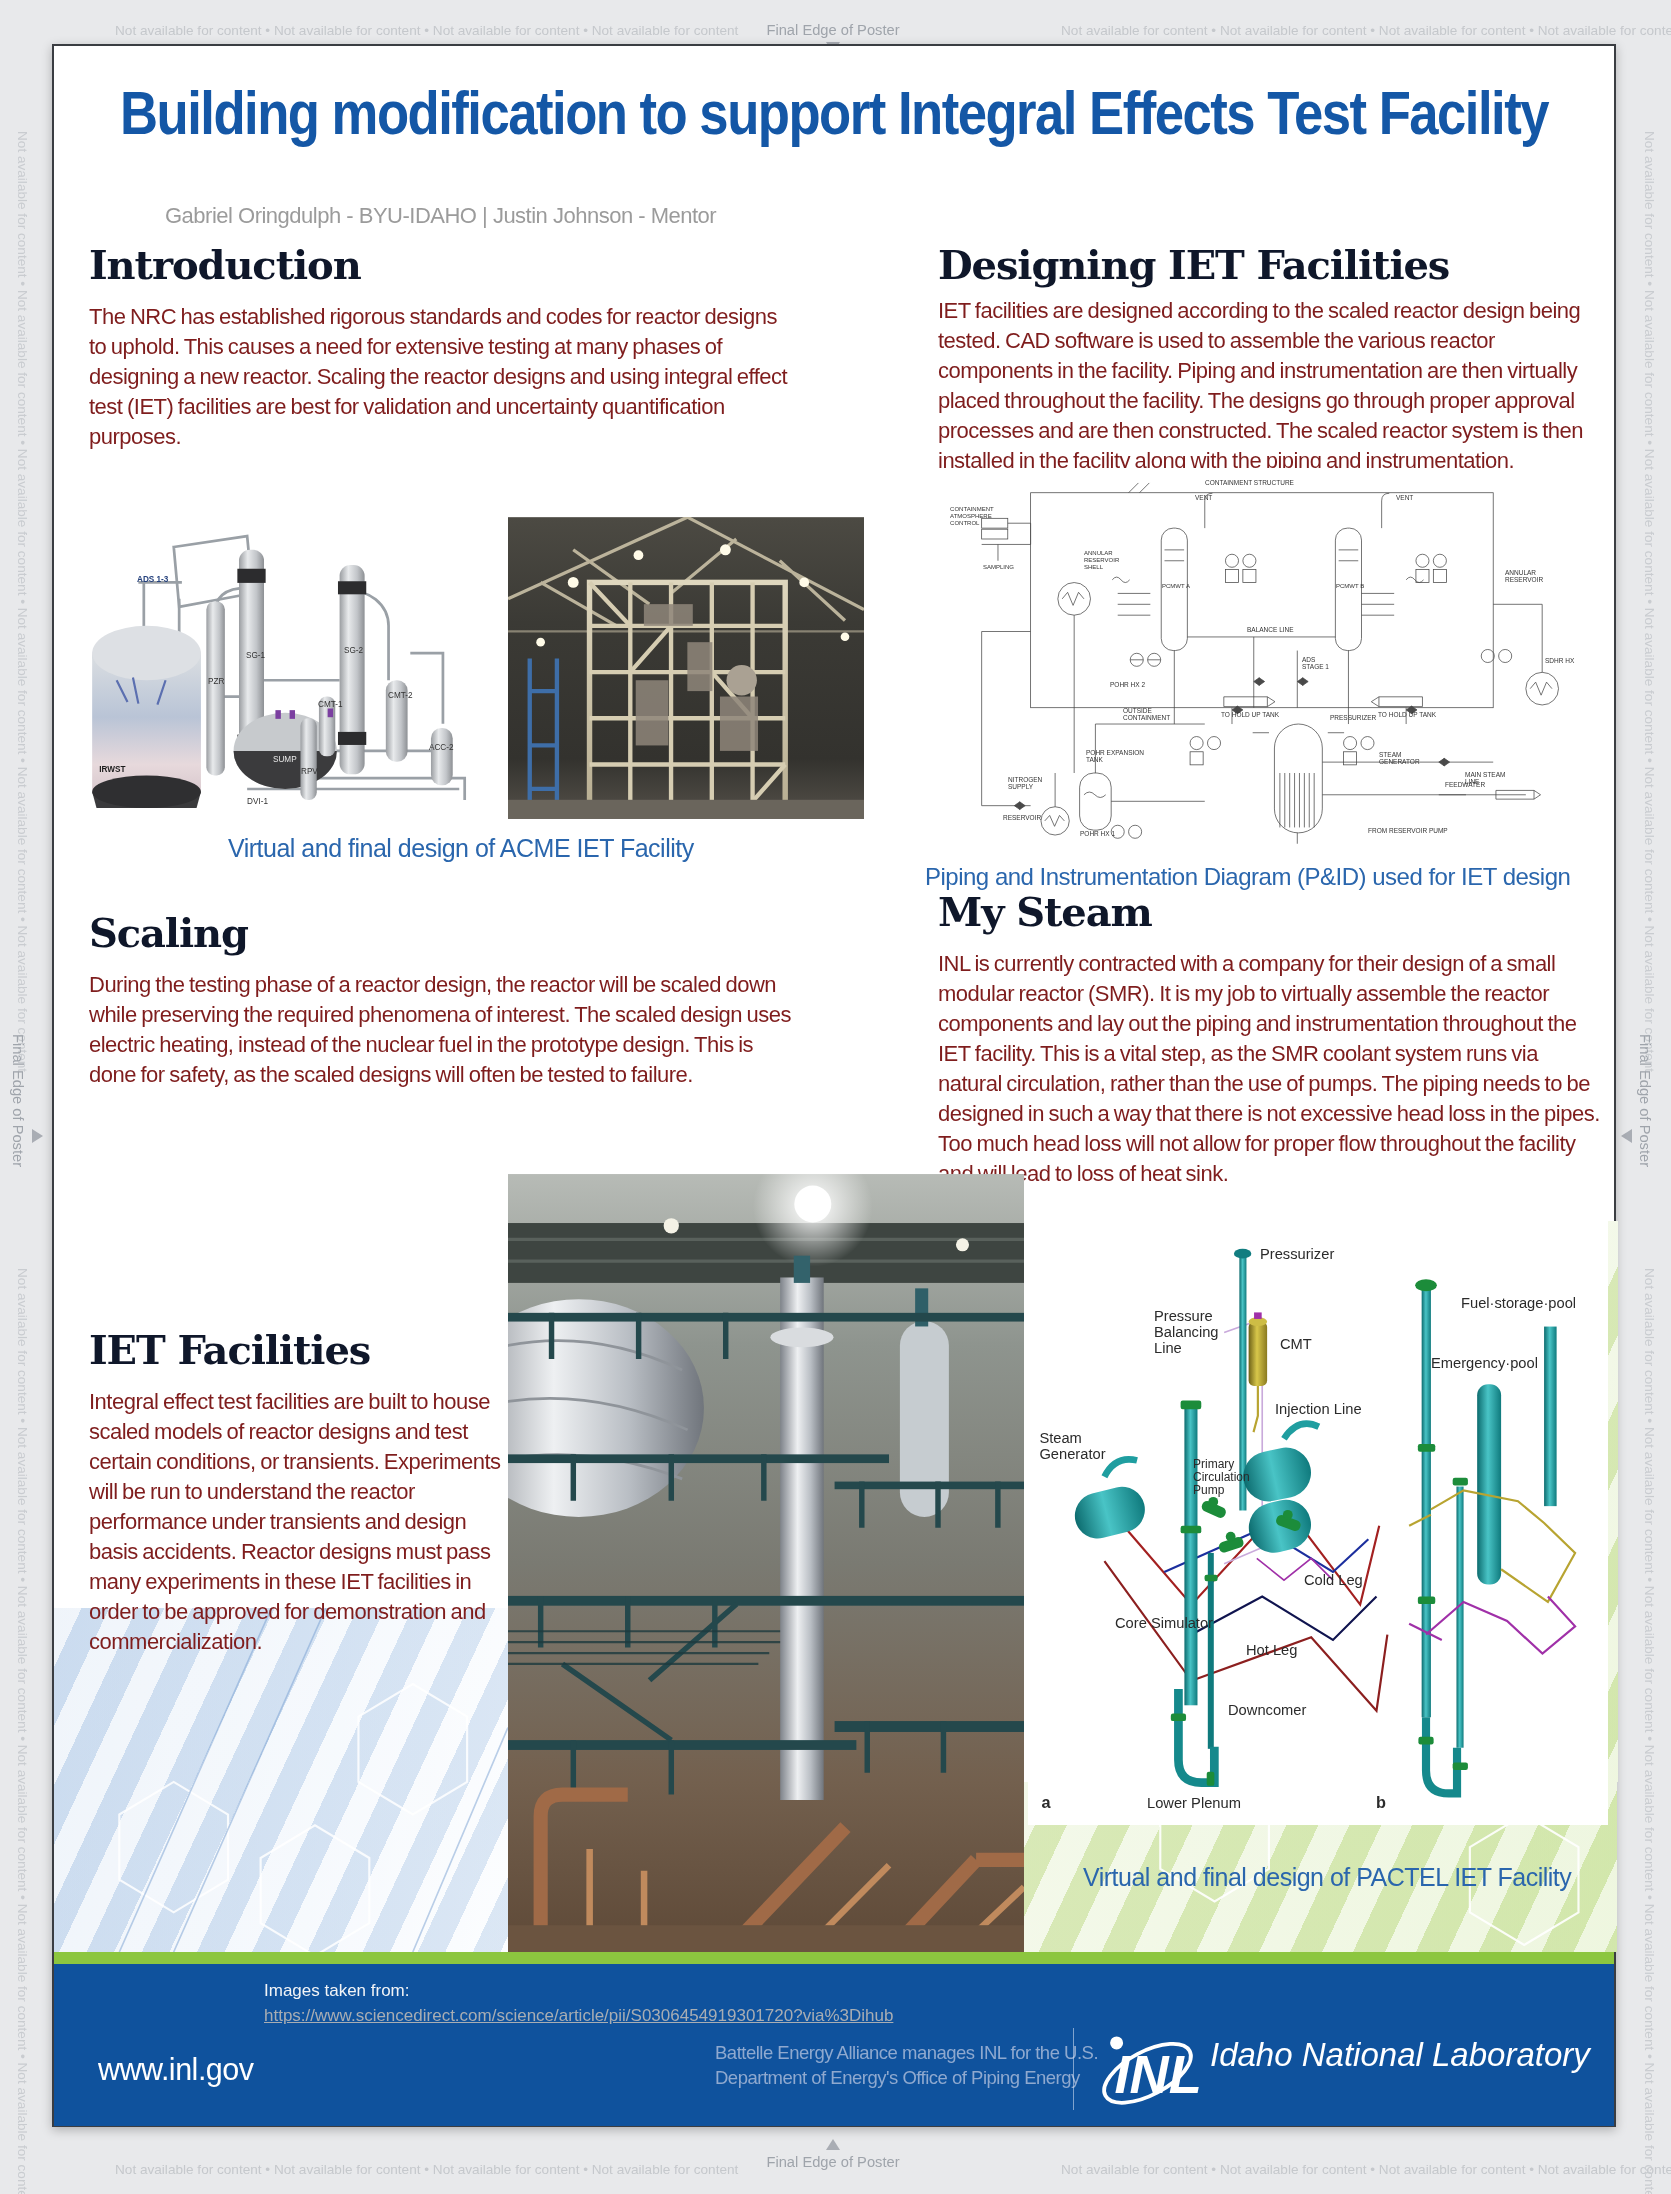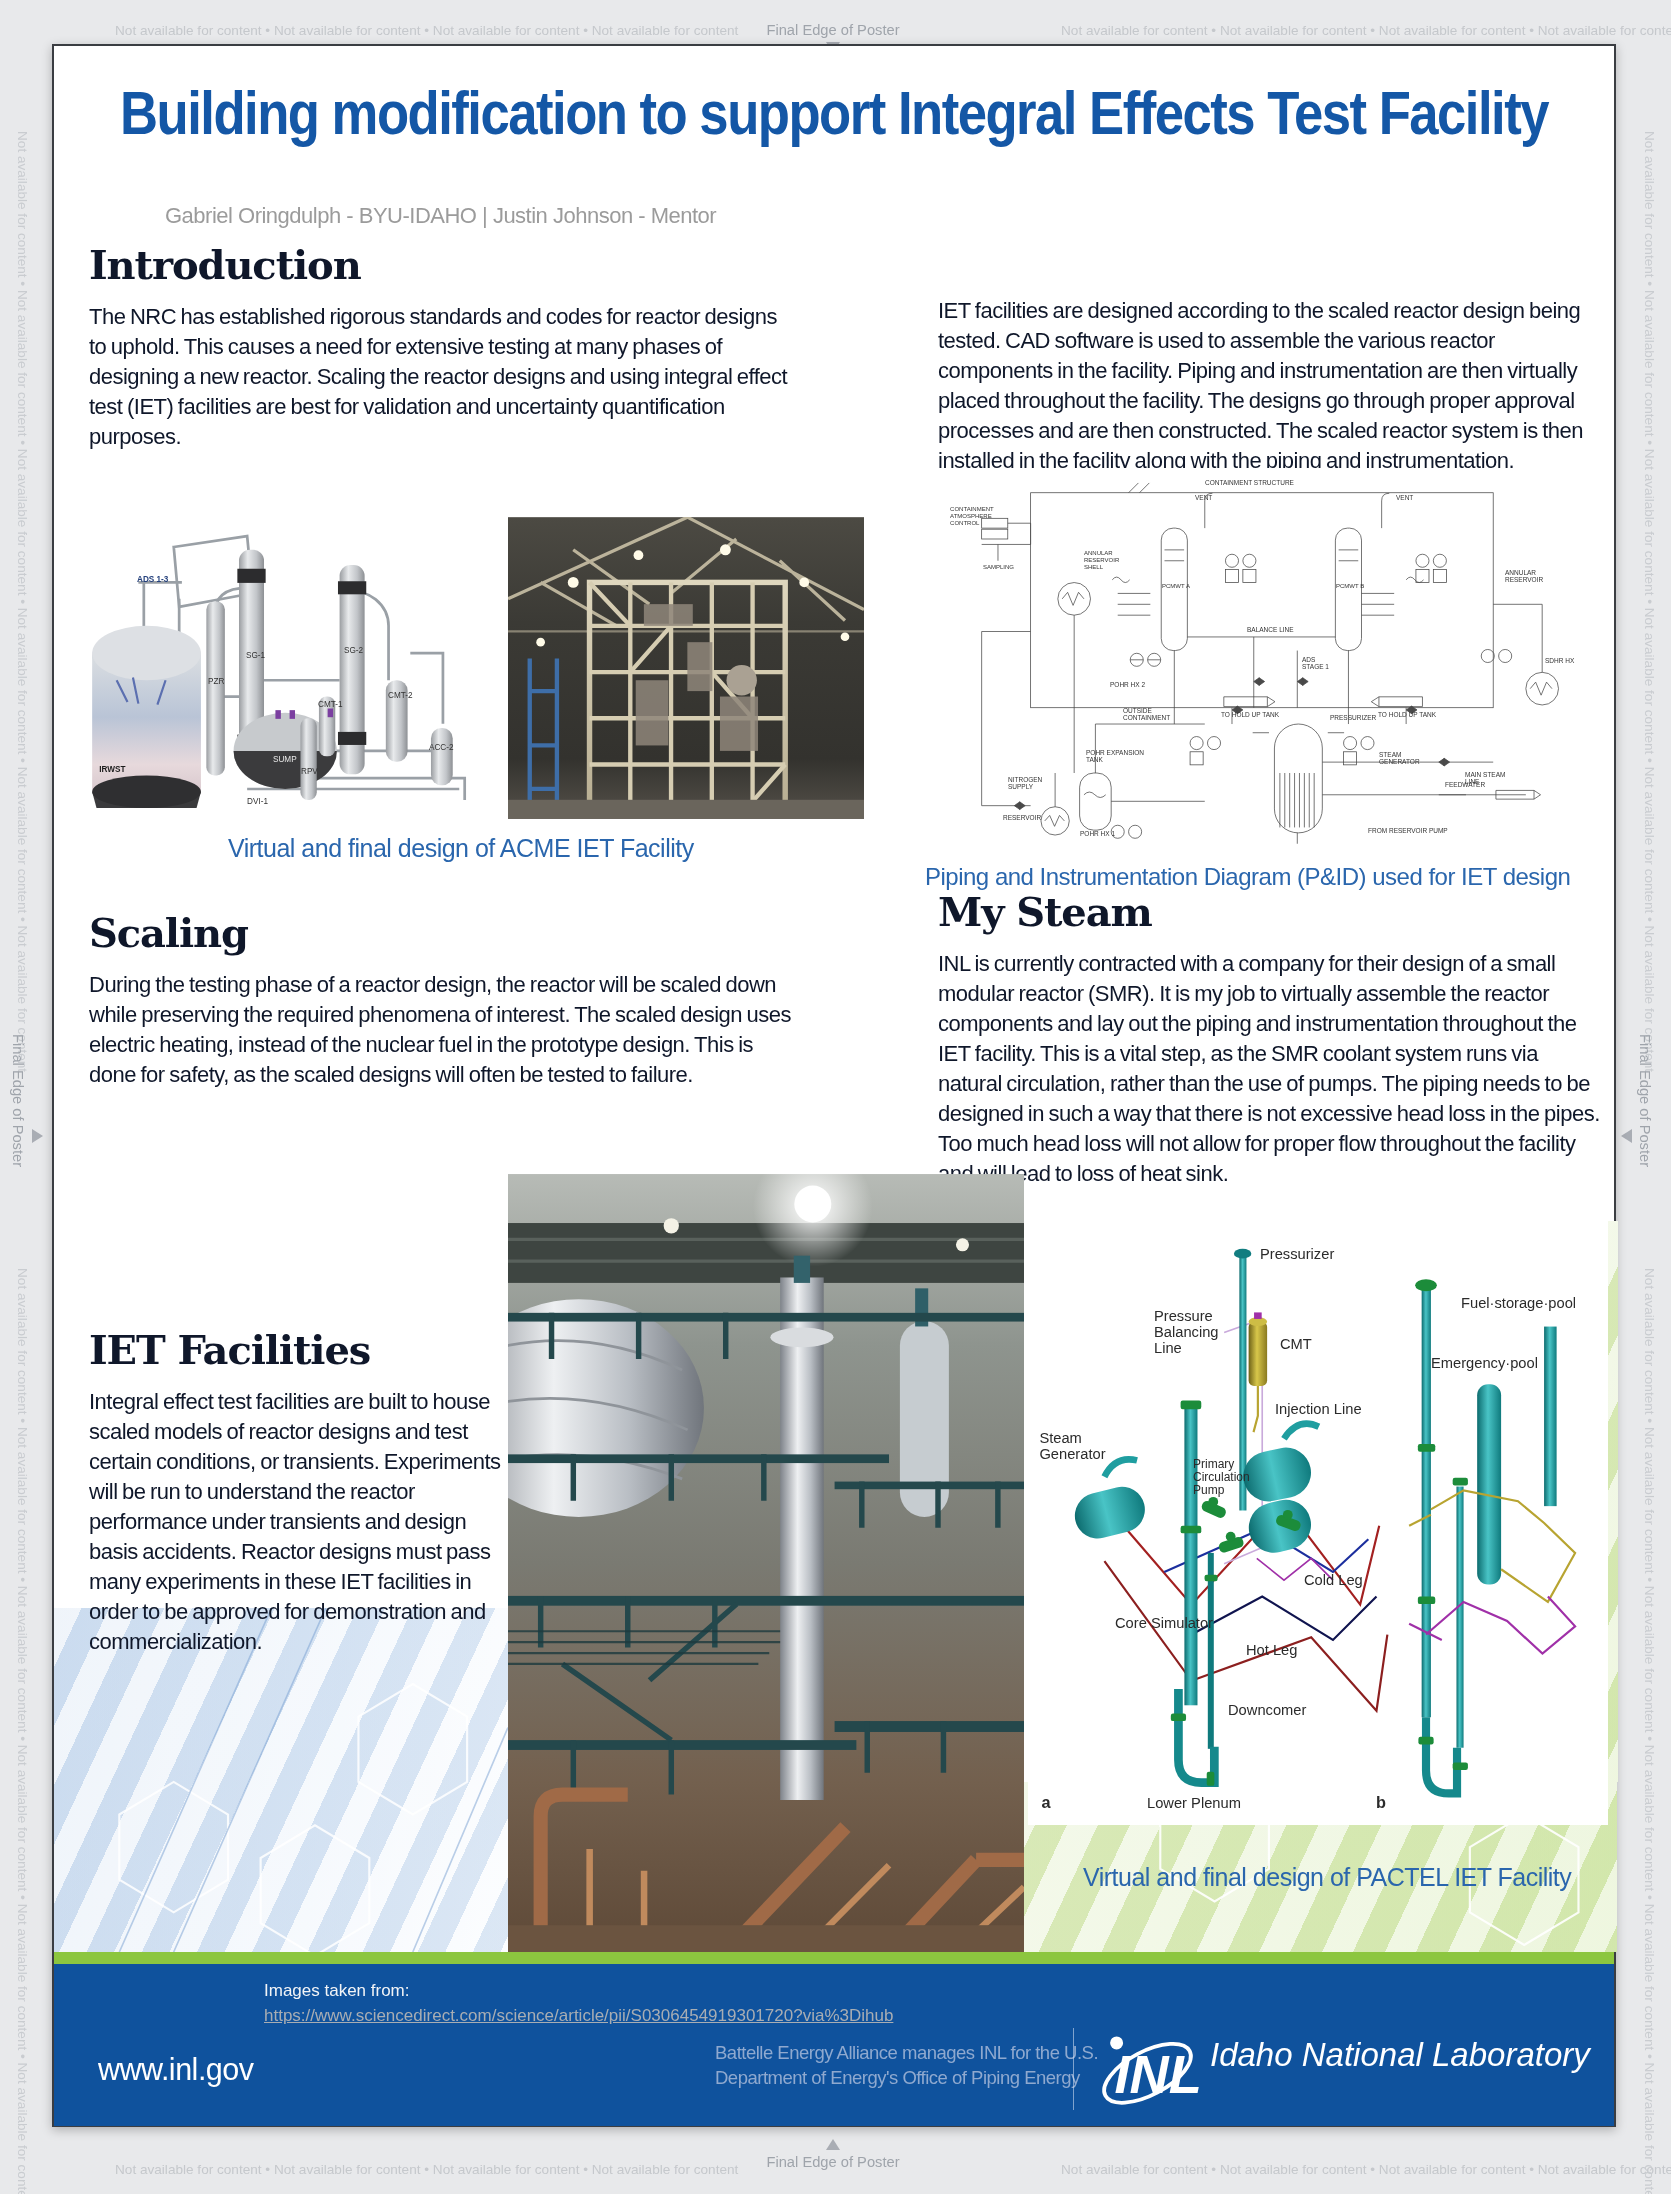--- a/index.html
+++ b/index.html
@@ -17,21 +17,21 @@
   .edge-label.vert{writing-mode:vertical-rl;}
   
   #poster{position:absolute;left:52px;top:44px;width:1564px;height:2083px;background:#ffffff;
           border:2.2px solid #3a3d42;box-sizing:border-box;box-shadow:0 3.3px 9.8px rgba(0,0,0,.25);}
   .title{position:absolute;top:34px;left:0;width:100%;text-align:center;
          font-weight:bold;font-size:56px;color:#1457a6;letter-spacing:-1.6px;
          transform:scale(.94,1.08);}
   .authors{position:absolute;left:72px;top:157px;font-size:22px;color:#9b9b9b;letter-spacing:-0.5px;margin-left:39px;}
   .sec-h{position:absolute;font-family:"DejaVu Serif",serif;font-weight:bold;font-size:40px;
          color:#0f172a;letter-spacing:-1.1px;}
-  .body-t{position:absolute;font-size:22px;line-height:30px;color:#0f172a;
+  .body-t{position:absolute;font-size:22px;line-height:30px;color:#7f1d1d;
           letter-spacing:-0.5px;word-spacing:-1.1px;}
   .cap{position:absolute;font-size:25px;color:#2a66ad;letter-spacing:-0.5px;}
   
   .figbox{position:absolute;overflow:hidden;}
   .ov-label{position:absolute;color:#2b2b2b;line-height:1.08;}
   .pid-l{font-size:6.5px;color:#333;line-height:1.15;}
   .acme-l{font-size:8.2px;color:#333;}
   .pac-l{font-size:14.7px;color:#2b2b2b;}
   
   .blue-pattern{background:
@@ -74,20 +74,21 @@
 <div class="na-col" style="left:1642px;top:1268px;height:816px;">Not available for content  •  Not available for content  •  Not available for content  •  Not available for content  •  Not available for content  •  Not available for content</div>
 
 <div id="poster">
 
   <div class="title">Building modification to support Integral Effects Test Facility</div>
   <div class="authors">Gabriel Oringdulph - BYU-IDAHO | Justin Johnson - Mentor</div>
 
   <div class="sec-h" style="left:35px;top:195px;">Introduction</div>
   <div class="body-t" style="left:35px;top:256px;width:707px;">The NRC has established rigorous standards and codes for reactor designs to uphold. This causes a need for extensive testing at many phases of designing a new reactor. Scaling the reactor designs and using integral effect test (IET) facilities are best for validation and uncertainty quantification purposes.</div>
 
+  <div class="sec-h" style="left:884px;top:195px;">Designing IET Facilities</div>
   <div class="body-t" style="left:884px;top:250px;width:661px;">IET facilities are designed according to the scaled reactor design being tested. CAD software is used to assemble the various reactor components in the facility. Piping and instrumentation are then virtually placed throughout the facility. The designs go through proper approval processes and are then constructed. The scaled reactor system is then installed in the facility along with the piping and instrumentation.</div>
 
   <div class="figbox" style="left:30px;top:471px;width:397px;height:302px;background:#ffffff;">
     <svg width="397" height="302" viewBox="0 0 730 555">
       <defs>
         <linearGradient id="ves" x1="0" y1="0" x2="1" y2="0">
           <stop offset="0" stop-color="#9a9da1"></stop>
             <stop offset=".35" stop-color="#e8eaec"></stop>
           <stop offset=".7" stop-color="#c2c5c9"></stop>
             <stop offset="1" stop-color="#8d9094"></stop>

